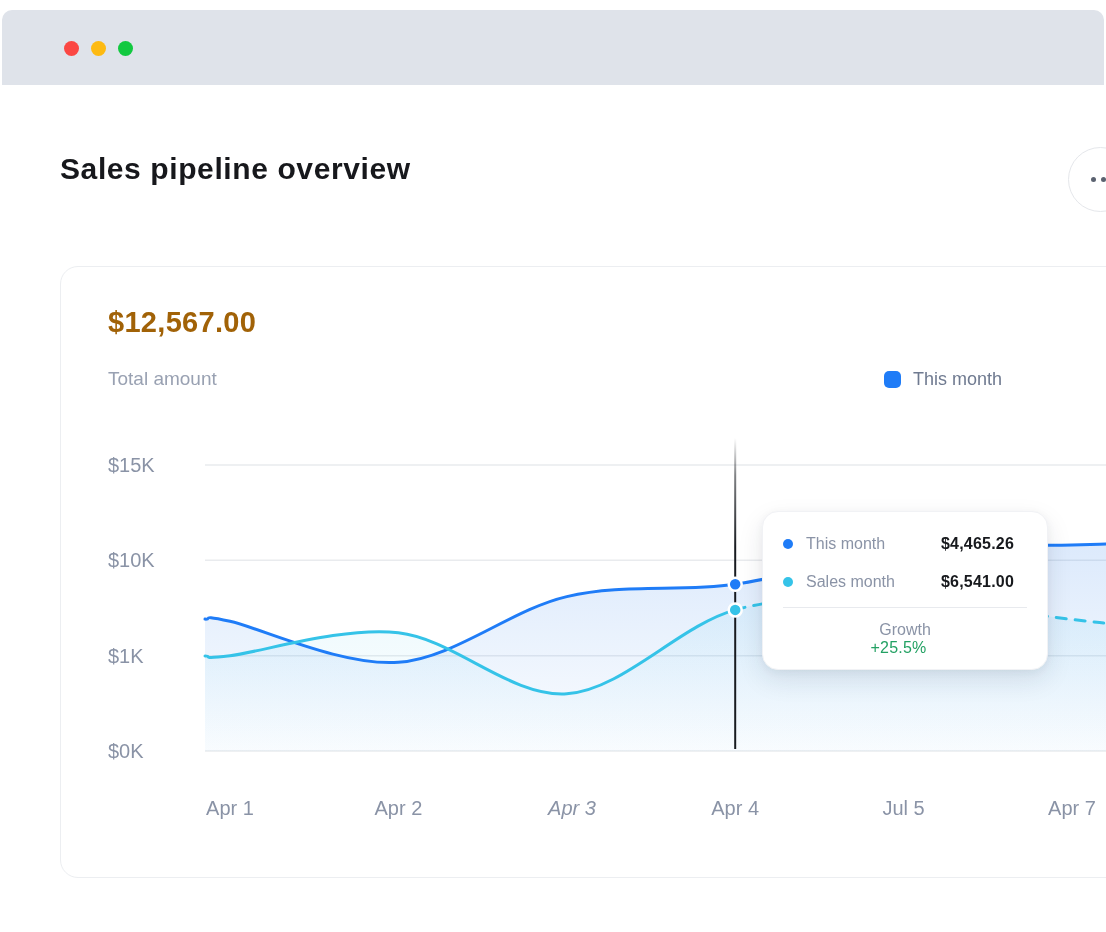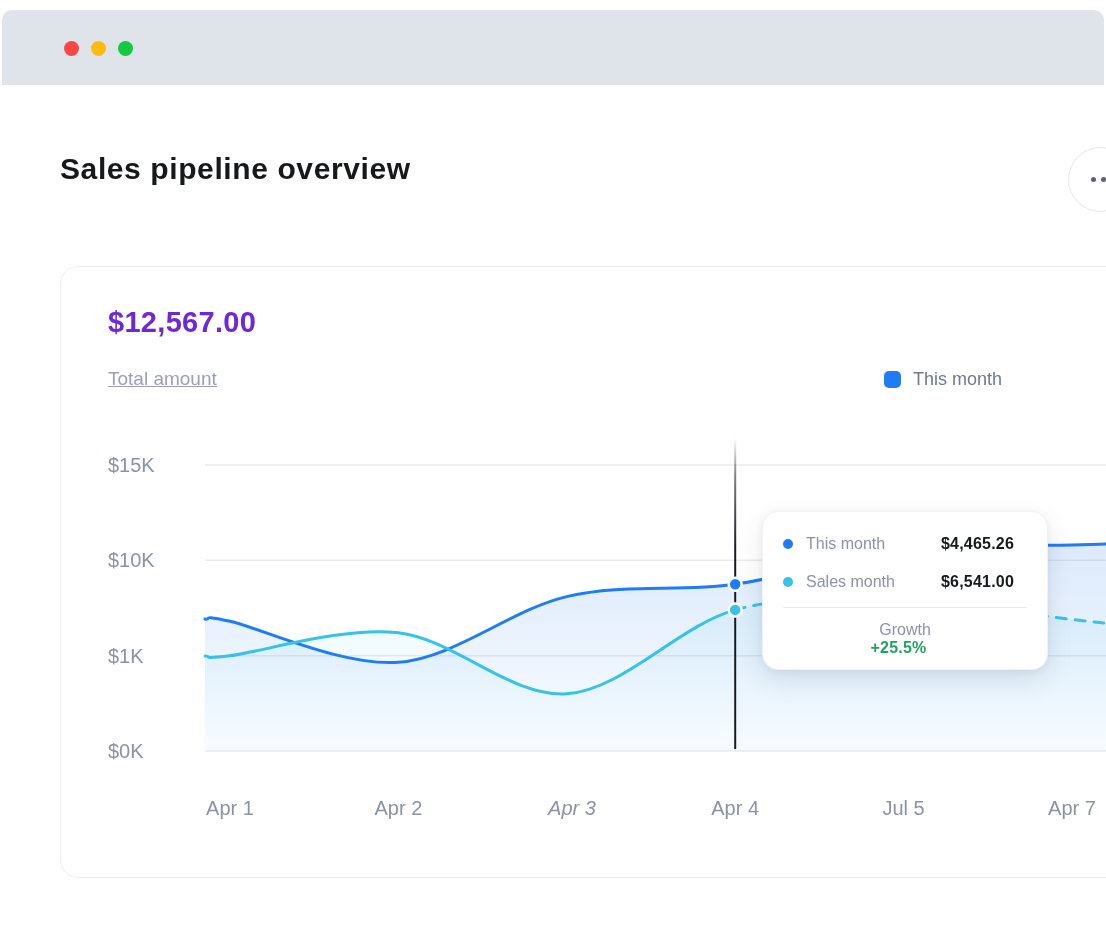--- a/index.html
+++ b/index.html
@@ -18,23 +18,23 @@
   .page-title{position:absolute;left:60px;top:144px;font-size:30px;font-weight:600;
     color:#17181c;letter-spacing:.6px;}
   .menu-btn{position:absolute;left:1068px;top:139px;width:65px;height:65px;border-radius:50%;
     background:#fff;border:1.5px solid #e5e7eb;}
   .menu-btn .dot{position:absolute;top:29px;width:5px;height:5px;border-radius:50%;background:#5b6270;}
   .menu-btn .d1{left:22px}.menu-btn .d2{left:32px}
 
   
   .card{position:absolute;left:60px;top:258px;width:1070px;height:612px;background:#fff;
     border:1.5px solid #eceef1;border-radius:18px;}
-  .amount{position:absolute;left:108px;top:298px;font-size:29px;font-weight:700;color:#6d28d9;
+  .amount{position:absolute;left:108px;top:298px;font-size:29px;font-weight:700;color:#a16207;
     letter-spacing:.3px;}
-  .amount-label{position:absolute;left:108px;top:360px;font-size:19px;color:#99a1b2;text-decoration:underline;}
+  .amount-label{position:absolute;left:108px;top:360px;font-size:19px;color:#99a1b2;}
   .legend{position:absolute;left:884px;top:361px;display:flex;align-items:center;}
   .legend-swatch{width:17px;height:17px;border-radius:5px;margin-right:12px;}
   .legend-label{font-size:18px;color:#6f7a90;}
 
   
   svg.chart{position:absolute;left:0;top:0;pointer-events:none;}
   .axis-label{position:absolute;font-size:20px;color:#8a93a6;white-space:nowrap;}
   .y-label{left:108px;height:24px;line-height:24px;}
   .x-label{top:789px;width:90px;margin-left:-45px;text-align:center;}
 
@@ -42,21 +42,21 @@
   .tooltip{position:absolute;left:762px;top:503px;width:286px;height:159px;background:#fff;
     border-radius:16px;border:1px solid #f1f2f5;
     box-shadow:0 10px 26px rgba(25,35,60,.10),0 2px 8px rgba(25,35,60,.05);
     padding:17px 20px 14px 20px;z-index:10;}
   .tt-row{display:flex;align-items:center;height:30px;margin-bottom:8px;}
   .tt-dot{width:10px;height:10px;border-radius:50%;margin-right:13px;flex:0 0 auto;}
   .tt-label{flex:1;font-size:16px;color:#8a93a6;}
   .tt-value{font-size:16px;font-weight:700;color:#17191d;padding-right:13px;letter-spacing:.2px;}
   .tt-divider{height:1px;background:#e8eaee;margin:10px 0 13px 0;}
   .tt-growth{display:flex;align-items:center;height:26px;flex-direction:column;}
-  .tt-growth .tt-value{font-weight:700;}
+  .tt-growth .tt-value{font-weight:400;}
 </style>
 </head>
 <body>
 
 <div class="page">
 
   <div class="titlebar" style="background: rgb(223, 227, 234);">
     <div class="traffic t-red" style="background: rgb(251, 71, 67);"></div>
     <div class="traffic t-yellow" style="background: rgb(253, 186, 18);"></div>
     <div class="traffic t-green" style="background: rgb(18, 201, 64);"></div>

